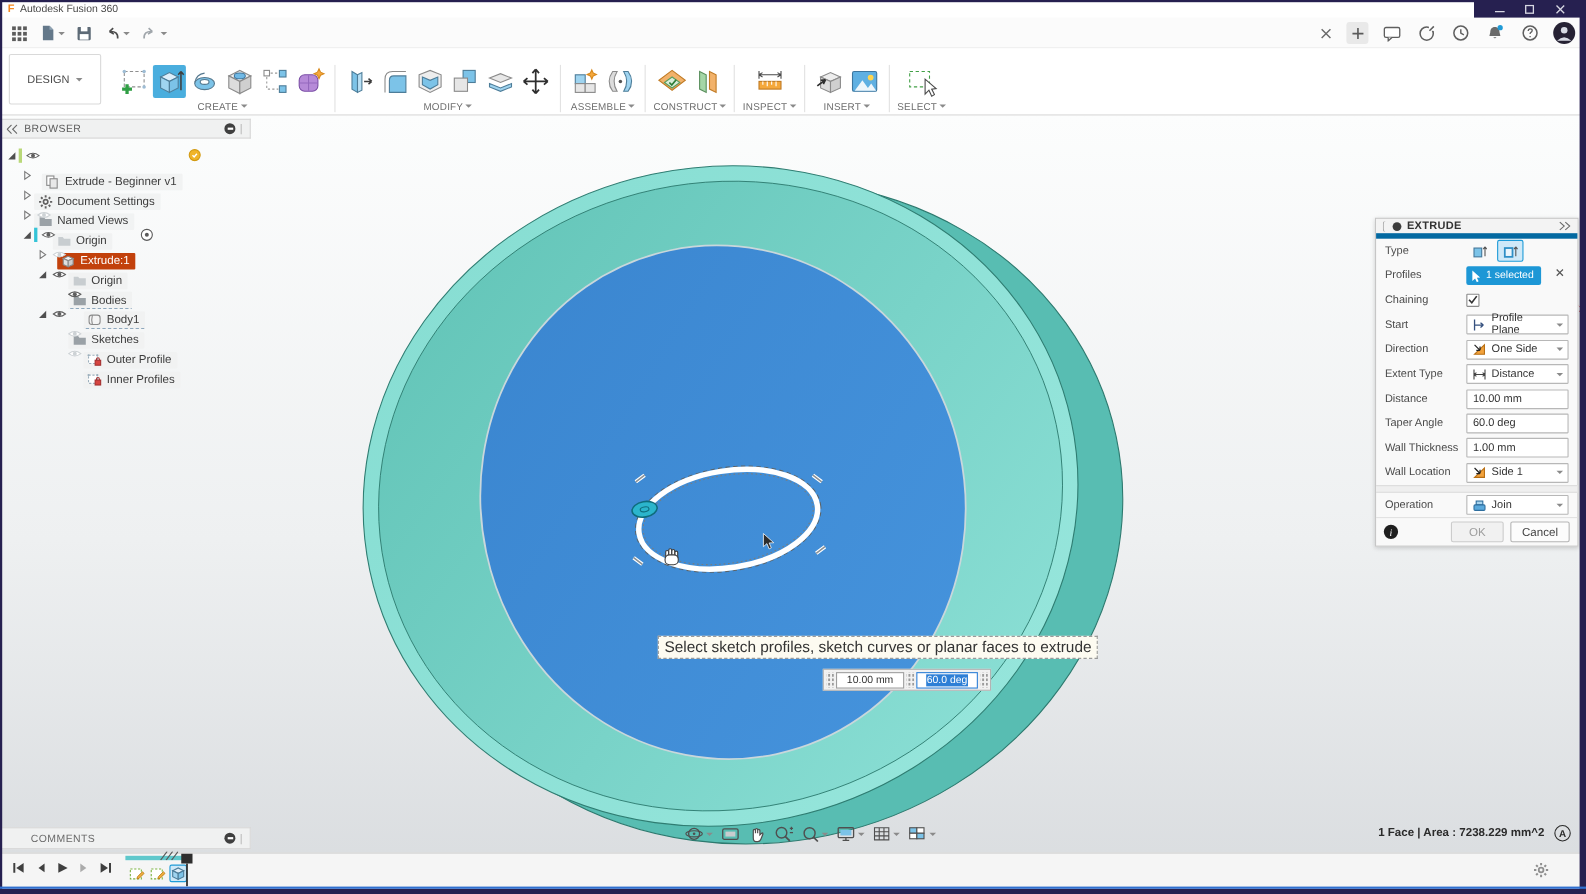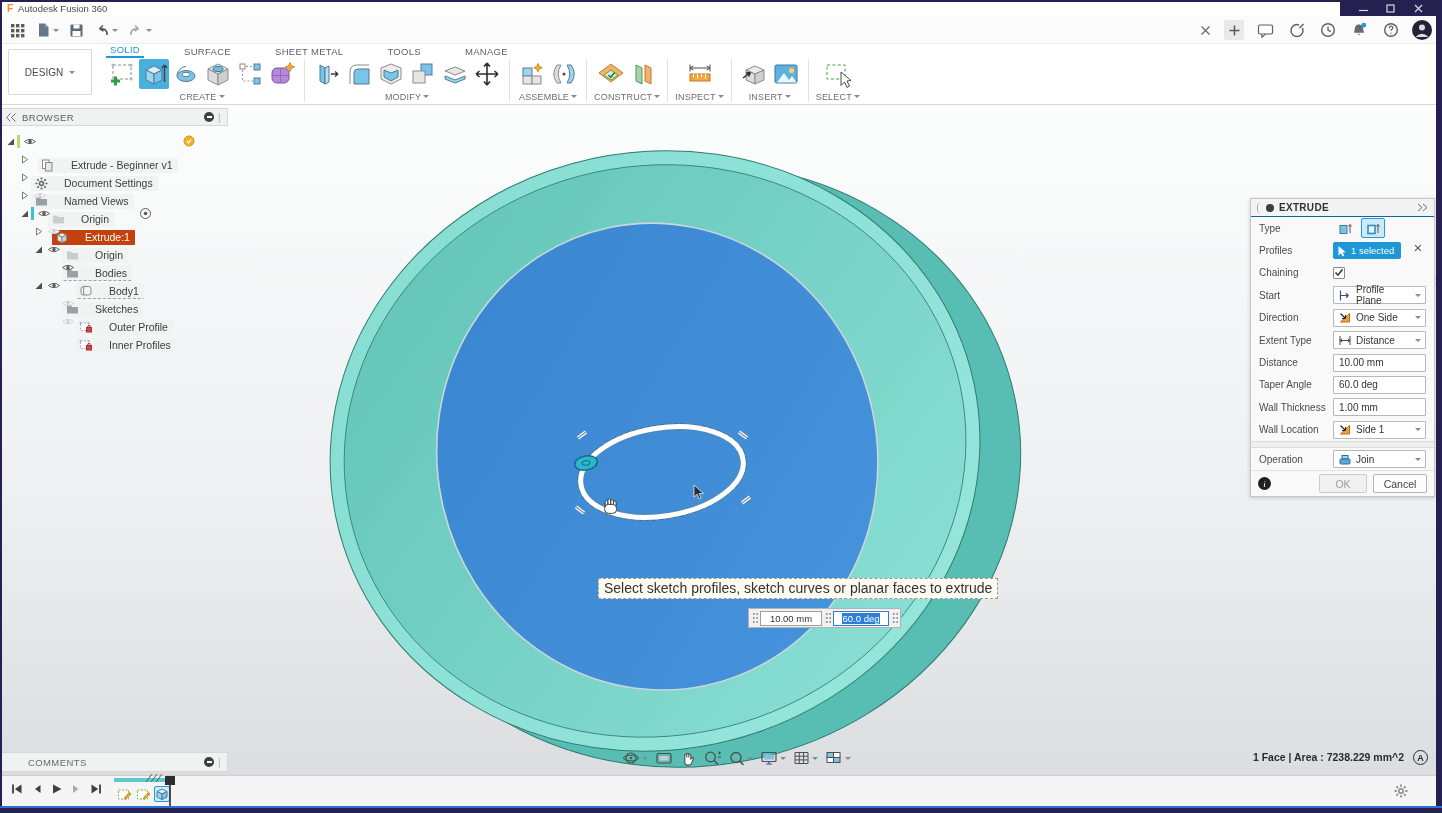--- a/index.html
+++ b/index.html
@@ -61,31 +61,31 @@
     font-size:9.5px;color:#5c5c5c;letter-spacing:.4px;padding:0 6px;}
   .panelhead .ph-title{flex:1;margin-left:6px;}
   .ph-circle{width:10px;height:10px;border-radius:50%;background:#3f3f3f;position:relative;margin-right:4px;}
   .ph-circle:after{content:"";position:absolute;left:2.5px;top:4.3px;width:5px;height:1.6px;background:#fff;}
   .ph-grip{color:#b5b5b5;font-size:10px;}
   .tree{padding:6px 0 0 4px;}
   .trow{display:flex;align-items:center;height:18px;}
   .tarrow{width:13px;height:13px;flex:0 0 13px;display:flex;align-items:center;justify-content:center;}
   .tbar{width:3px;height:13px;margin-right:1px;}
   .teye{width:15px;height:13px;flex:0 0 15px;display:flex;align-items:center;justify-content:center;margin:0 1px;}
-  .tchip{display:flex;align-items:center;gap:16px;background:rgba(240,241,241,.85);padding:1px 5px 1px 3px;border-radius:1px;
+  .tchip{display:flex;align-items:center;gap:4px;background:rgba(240,241,241,.85);padding:1px 5px 1px 3px;border-radius:1px;
     font-size:10.5px;color:#3d3d3d;white-space:nowrap;margin-top:48px;}
   .tchip.selected{background:#c2410c;color:#fff;}
   .tchip.hl{border-bottom:1px dashed #8fa8bd;}
   .ticon{width:14px;height:13px;display:flex;align-items:center;justify-content:center;}
   .tradio{margin-left:4px;display:flex;align-items:center;}
   .tbadge{margin-left:5px;display:flex;align-items:center;}
   
   .dialog{position:absolute;left:1250px;top:198px;width:185px;background:#f9f9f9;border:1px solid #c6c6c6;
     box-shadow:0 1px 4px rgba(0,0,0,.18);z-index:7;font-size:10px;color:#444;}
-  .dhead{height:18px;background:#f3f3f3;border-bottom:1px solid #0369a1;display:flex;align-items:center;padding:0 6px;gap:5px;}
+  .dhead{height:18px;background:#f3f3f3;border-bottom:5px solid #0369a1;display:flex;align-items:center;padding:0 6px;gap:5px;}
   .dgrip{width:4px;height:10px;border-left:1px solid #aaa;border-radius:3px 0 0 3px;}
   .ddot{width:8px;height:8px;border-radius:50%;background:#3c3c3c;}
   .dtitle{flex:1;font-size:10px;font-weight:bold;color:#333;letter-spacing:.3px;}
   .xrow{height:22.4px;display:flex;align-items:center;padding:0 8px;}
   .xlabel{flex:0 0 74px;font-size:10px;color:#4a4a4a;}
   .xctl{flex:1;display:flex;}
   .dselect{width:100%;height:18px;background:#fff;border:1px solid #b7b7b7;border-radius:1px;display:flex;align-items:center;padding:0 4px;gap:4px;}
   .dselect .val{flex:1;font-size:10px;color:#333;}
   .dinput{width:100%;height:18px;background:#fff;border:1px solid #b7b7b7;border-radius:1px;font-size:10px;color:#333;
     display:flex;align-items:center;padding:0 5px;}
@@ -265,27 +265,20 @@
           </svg>
         </span>
       </div>
   </div>
 
   <div class="ribbon">
     <div class="design-btn">
       <span>DESIGN</span>
       <span class="caret"></span>
     </div>
-    <div class="rtabs">
-        <div class="rtab active">SOLID</div>
-        <div class="rtab">SURFACE</div>
-        <div class="rtab">SHEET METAL</div>
-        <div class="rtab">TOOLS</div>
-        <div class="rtab">MANAGE</div>
-      </div>
     <div class="ricons">
         <div class="tgroup">
           <div class="ticons">
             <div class="tbtn">
               <span style="display: flex;">
                 <svg width="30" height="30" viewBox="0 0 30 30">
                   <rect x="6" y="6" width="18" height="14" fill="#fff" stroke="#8f8f8f" stroke-dasharray="3 2"></rect>
                   <circle cx="6" cy="6" r="1.6" fill="#9dbcd4"></circle>
                   <circle cx="24" cy="6" r="1.6" fill="#9dbcd4"></circle>
                   <circle cx="24" cy="20" r="1.6" fill="#9dbcd4"></circle>

